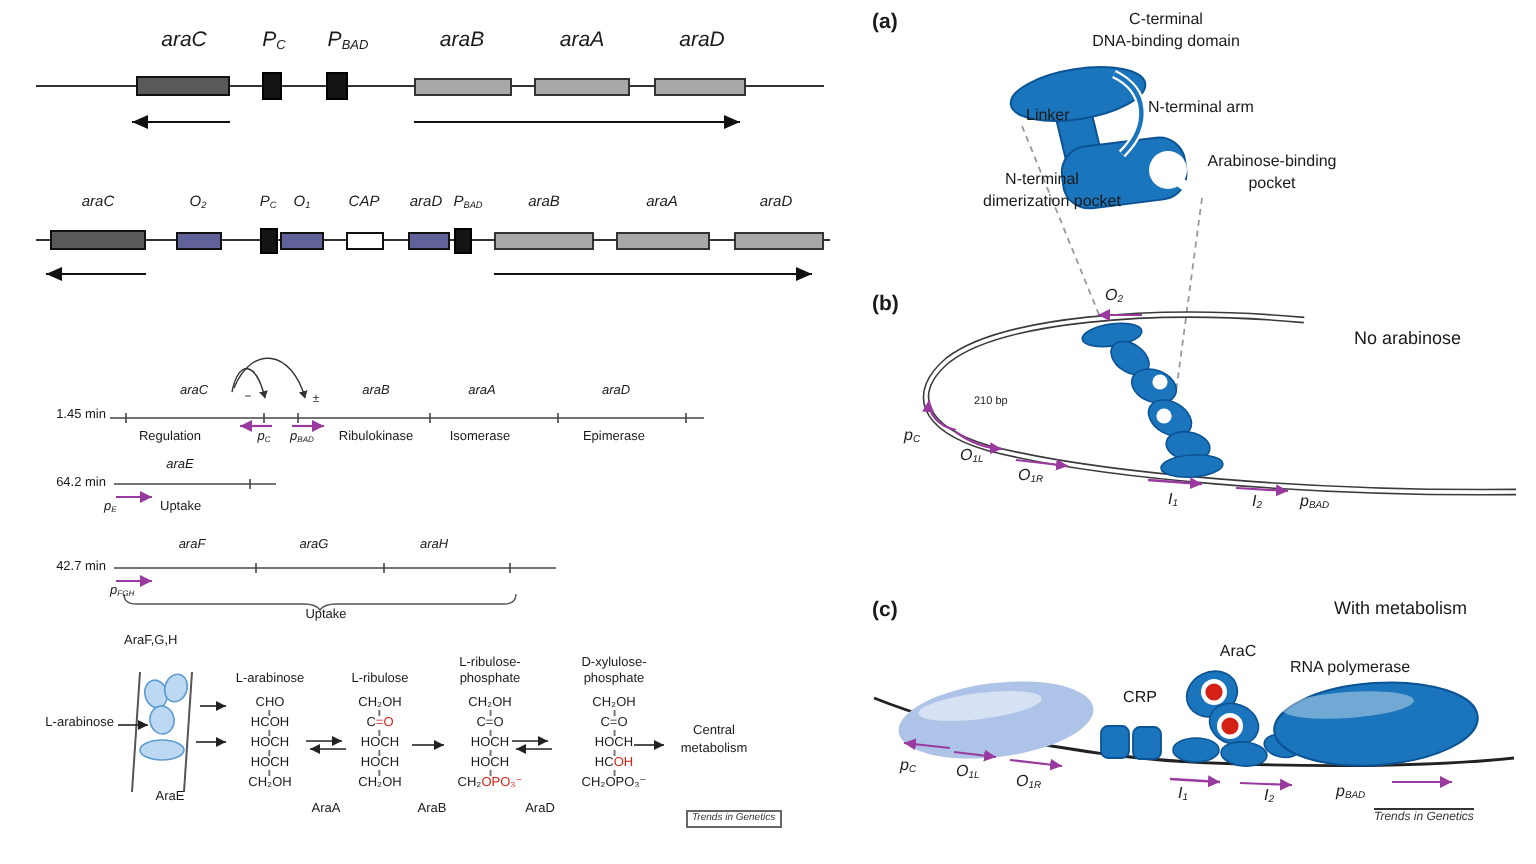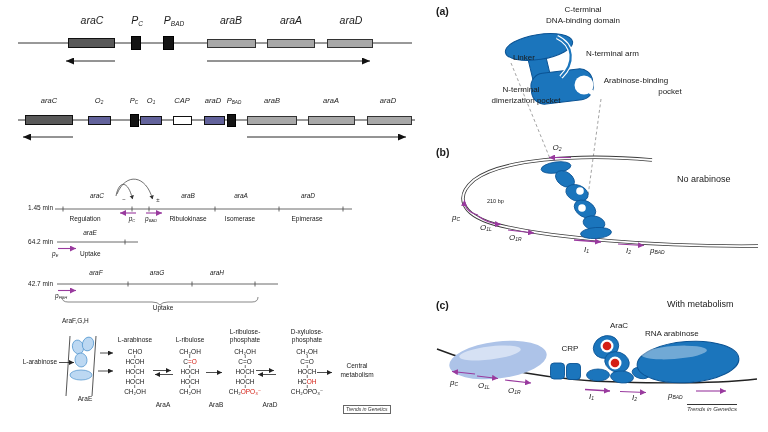--- a/index.html
+++ b/index.html
@@ -319,43 +319,43 @@
 <div class="lbl ctr s65" style="left:163px;top:401.5px">AraA</div>
 <div class="lbl ctr s65" style="left:216px;top:401.5px">AraB</div>
 <div class="lbl ctr s65" style="left:270px;top:401.5px">AraD</div>
 <div class="lbl ctr s65" style="left:357px;top:362.5px">Central</div>
 <div class="lbl ctr s65" style="left:357px;top:371.5px">metabolism</div>
 <div class="stampL" style="left:343px;top:405px">Trends in Genetics</div>
 
 <div class="lbl bold s105" style="left:436px;top:6px">(a)</div>
 <div class="lbl ctr s8" style="left:583px;top:6px">C-terminal</div>
 <div class="lbl ctr s8" style="left:583px;top:16.5px">DNA-binding domain</div>
-<div class="lbl s8" style="left:586px;top:50px">N-terminal arm</div>
+<div class="lbl s8" style="left:574px;top:50px">N-terminal arm</div>
 <div class="lbl s8" style="left:513px;top:54px">Linker</div>
 <div class="lbl ctr s8" style="left:636px;top:77px">Arabinose-binding</div>
-<div class="lbl ctr s8" style="left:670px;top:87.5px">pocket</div>
+<div class="lbl ctr s8" style="left:636px;top:87.5px">pocket</div>
 <div class="lbl ctr s8" style="left:521px;top:86px">N-terminal</div>
 <div class="lbl ctr s8" style="left:526px;top:96.5px">dimerization pocket</div>
 
 <div class="lbl bold s105" style="left:436px;top:147px">(b)</div>
-<div class="lbl s9" style="left:677px;top:175px">No arabinose</div>
+<div class="lbl s9" style="left:677px;top:165px">No arabinose</div>
 <div class="lbl s55" style="left:487px;top:199px">210 bp</div>
 <div class="lbl it ctr s8" style="left:557px;top:143.5px"><span>O</span><span class="sb">2</span></div>
 <div class="lbl it s8" style="left:452px;top:214px"><span>p</span><span class="sb">C</span></div>
 <div class="lbl it s8" style="left:480px;top:224px"><span>O</span><span class="sb">1L</span></div>
 <div class="lbl it s8" style="left:509px;top:234px"><span>O</span><span class="sb">1R</span></div>
 <div class="lbl it s8" style="left:584px;top:246px"><span>I</span><span class="sb">1</span></div>
 <div class="lbl it s8" style="left:626px;top:247px"><span>I</span><span class="sb">2</span></div>
 <div class="lbl it s8" style="left:650px;top:247px"><span>p</span><span class="sb">BAD</span></div>
 
 <div class="lbl bold s105" style="left:436px;top:300px">(c)</div>
 <div class="lbl s9" style="left:667px;top:300px">With metabolism</div>
 <div class="lbl ctr s8" style="left:570px;top:345px">CRP</div>
 <div class="lbl ctr s8" style="left:619px;top:322px">AraC</div>
-<div class="lbl s8" style="left:645px;top:330px">RNA arabinose</div>
+<div class="lbl s8" style="left:645px;top:330px">RNA polymerase</div>
 <div class="lbl it s8" style="left:450px;top:379px"><span>p</span><span class="sb">C</span></div>
 <div class="lbl it s8" style="left:478px;top:382px"><span>O</span><span class="sb">1L</span></div>
 <div class="lbl it s8" style="left:508px;top:387px"><span>O</span><span class="sb">1R</span></div>
 <div class="lbl it s8" style="left:589px;top:393px"><span>I</span><span class="sb">1</span></div>
 <div class="lbl it s8" style="left:632px;top:394px"><span>I</span><span class="sb">2</span></div>
 <div class="lbl it s8" style="left:668px;top:392px"><span>p</span><span class="sb">BAD</span></div>
 <div class="stampR" style="left:687px;top:404px">Trends in Genetics</div>
 
 </div>
 

